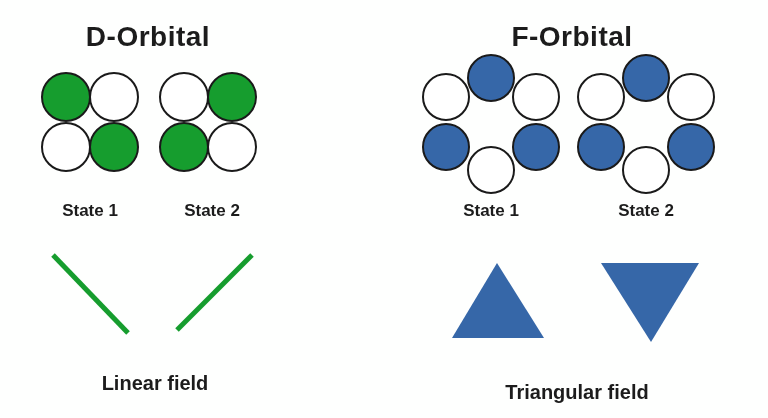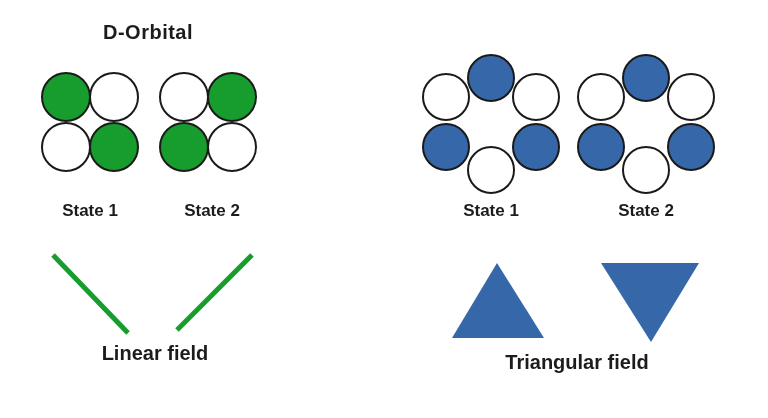--- a/index.html
+++ b/index.html
@@ -11,37 +11,37 @@
   .canvas {
     position: relative;
     width: 768px;
     height: 418px;
     background: #fefffe;
     overflow: hidden;
   }
   .title {
     position: absolute;
     top: 21px;
-    font-size: 20px;
+    font-size: 28px;
     font-weight: 700;
     color: #1c1c1c;
     text-align: center;
     letter-spacing: 0.5px;
   }
   .state-label {
     position: absolute;
     top: 201px;
     font-size: 17px;
     font-weight: 700;
     color: #1c1c1c;
     text-align: center;
   }
   .field-label {
     position: absolute;
-    top: 342px;
+    top: 372px;
     font-size: 20px;
     font-weight: 700;
     color: #1c1c1c;
     text-align: center;
   }
   .circle {
     position: absolute;
     border: 2px solid #1a1a1a;
     border-radius: 50%;
     box-sizing: border-box;
@@ -89,20 +89,21 @@
   <div class="state-label" style="left:41px; width:98px;">State 1</div>
   <div class="state-label" style="left:159px; width:106px;">State 2</div>
 
   <svg class="field-graphic" style="left:45px; top:248px;" width="215" height="95">
     <line x1="8" y1="7" x2="83" y2="85" stroke-width="5" style="stroke: rgb(22, 157, 46);"></line>
     <line x1="132" y1="82" x2="207" y2="7" stroke-width="5" style="stroke: rgb(22, 157, 46);"></line>
   </svg>
 
   <div class="field-label" style="left:55px; width:200px;">Linear field</div>
 
+  <div class="title" style="left:462px; width:220px;">F-Orbital</div>
 
   <div class="hex-ring" style="left:422px; top:54px;">
     <div class="circle hx-ul" style="background-color: rgb(255, 255, 255);"></div>
     <div class="circle hx-ur" style="background-color: rgb(255, 255, 255);"></div>
     <div class="circle hx-bot" style="background-color: rgb(255, 255, 255);"></div>
     <div class="circle hx-top" style="background-color: rgb(54, 103, 168);"></div>
     <div class="circle hx-ll" style="background-color: rgb(54, 103, 168);"></div>
     <div class="circle hx-lr" style="background-color: rgb(54, 103, 168);"></div>
   </div>
 

